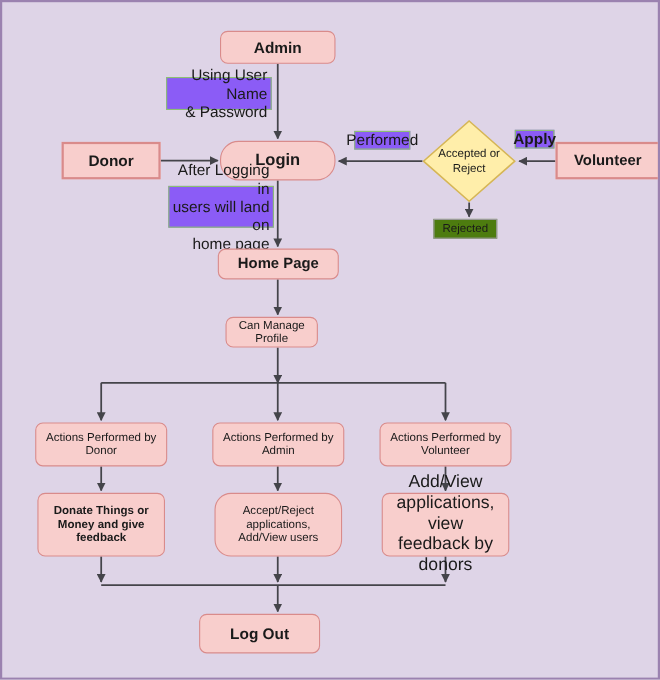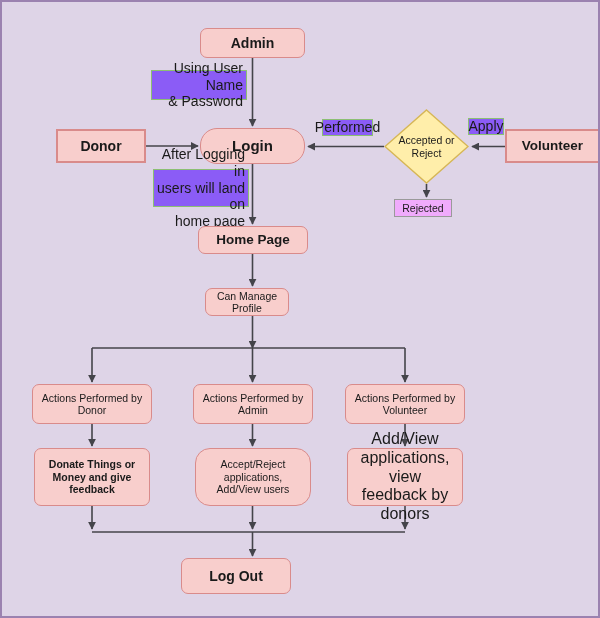--- a/index.html
+++ b/index.html
@@ -50,21 +50,21 @@
     font-size: 14px;
     padding: 1px 3px;
   }
   .plainbox {
     position: absolute;
     box-sizing: border-box;
     display: flex;
     align-items: center;
     justify-content: center;
     text-align: center;
-    background: #f0abfc;
+    background: #4d7c0f;
     border: 1px solid #9a9a9a;
     color: #1a1a1a;
     font-size: 10.5px;
   }
   .diamond-wrap {
     position: absolute;
   }
   .diamond-label {
     position: absolute;
     left: 0; top: 0;
@@ -158,21 +158,21 @@
 
   <div class="note" style="left:149px;top:68px;width:96px;height:30px;">Using User Name
 &amp; Password</div>
 
   <div class="note" style="left:151px;top:167px;width:96px;height:38px;">After Logging in
 users will land on
 home page</div>
 
   <div class="note" style="left:320px;top:117px;width:51px;height:17px;">Performed</div>
 
-  <div class="note" style="left:466px;top:116px;width:36px;height:17px;">Apply</div>
+  <div class="note" style="left:466px;top:116px;width:36px;height:17px;font-weight:bold;">Apply</div>
 
   <div class="node rounded bold" style="left:196px;top:224px;width:110px;height:28px;font-size:13.5px;">Home Page</div>
 
   <div class="node rounded" style="left:203px;top:286px;width:84px;height:28px;font-size:10.5px;">Can Manage
 Profile</div>
 
   <div class="node rounded" style="left:30px;top:382px;width:120px;height:40px;font-size:10.5px;">Actions Performed by
 Donor</div>
 
   <div class="node rounded" style="left:191px;top:382px;width:120px;height:40px;font-size:10.5px;">Actions Performed by

